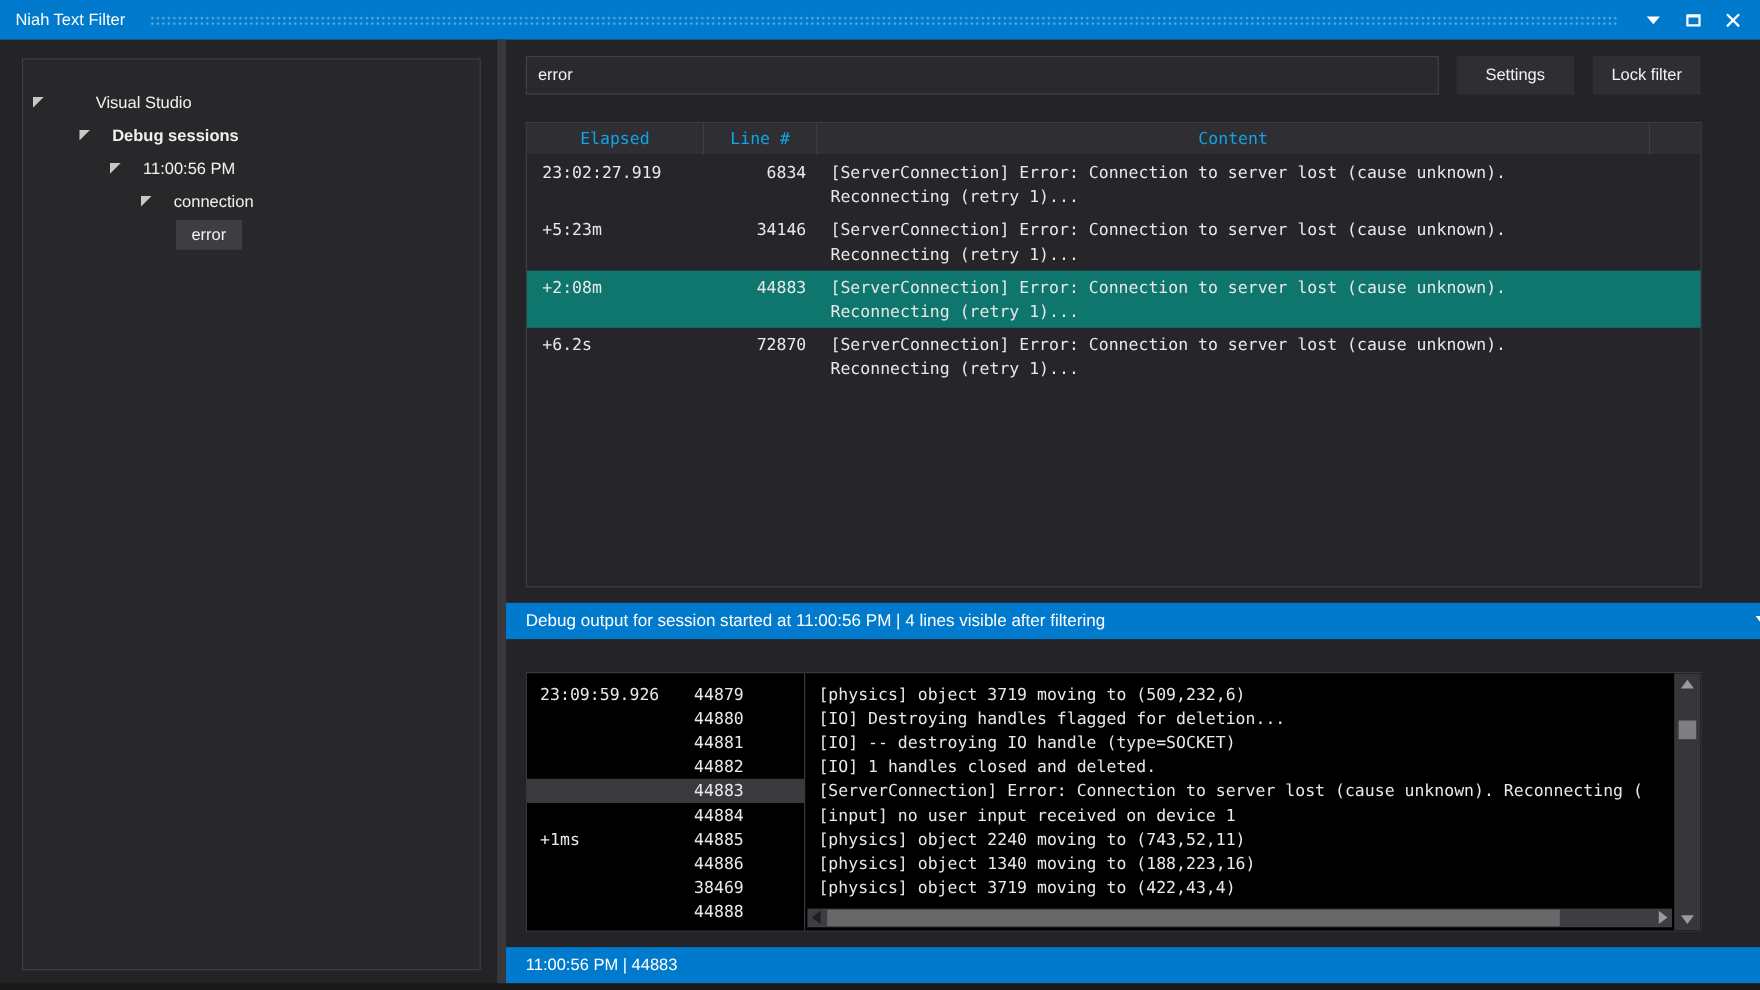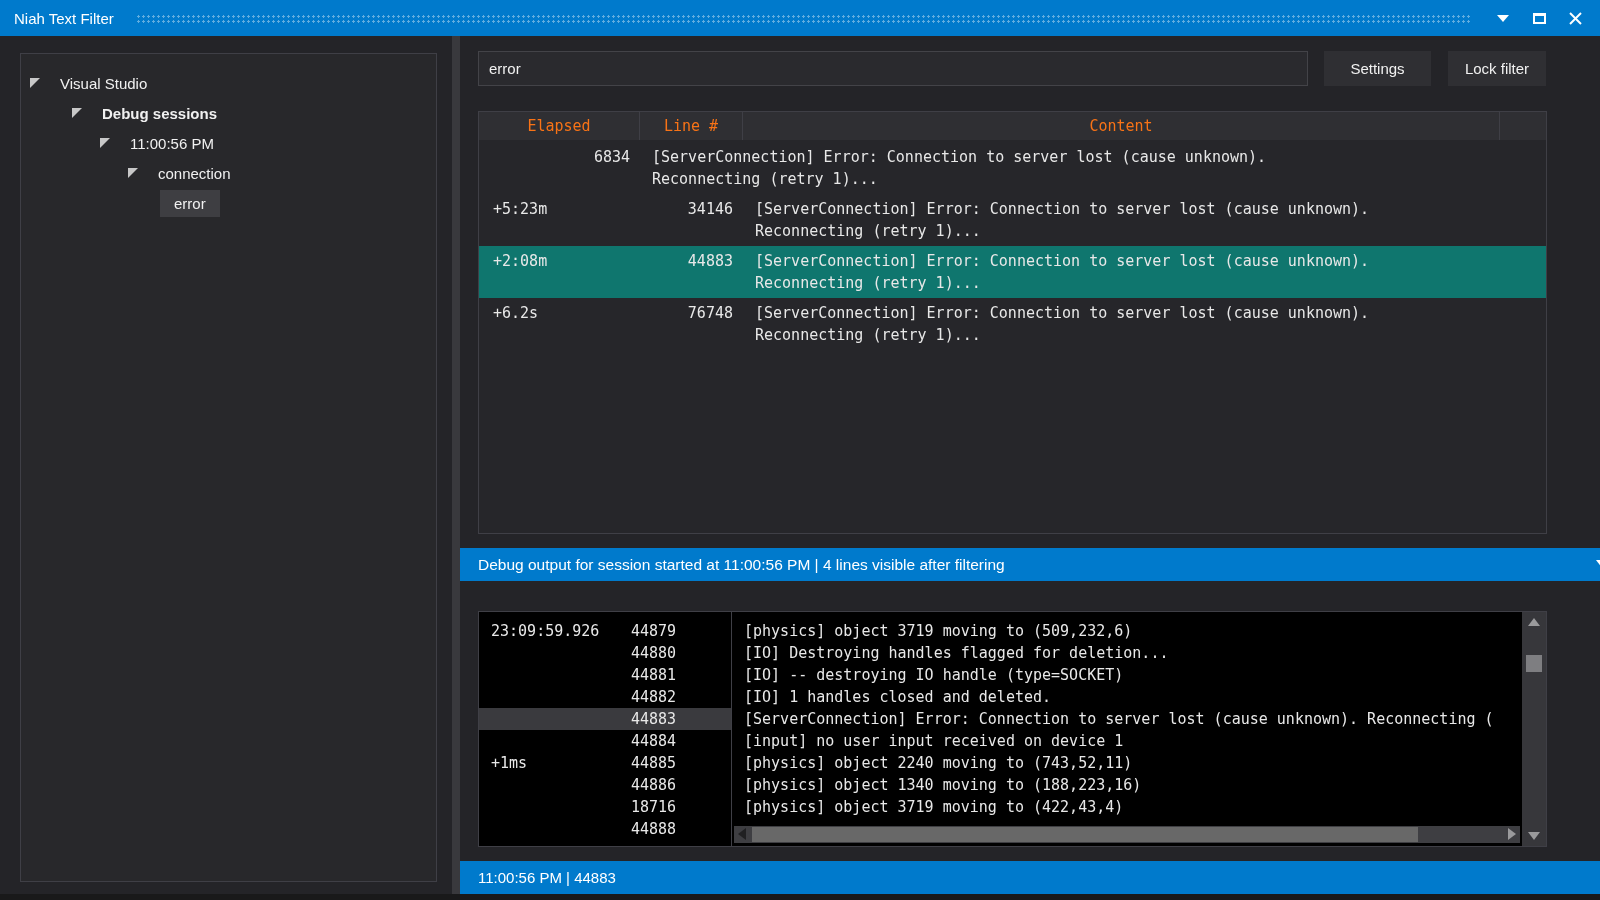--- a/index.html
+++ b/index.html
@@ -26,21 +26,21 @@
   .xicon{stroke:#fff;stroke-width:2;}
   
   #splitter{position:absolute;left:452px;top:36px;width:8px;height:858px;background:#39393D;}
   #bottom-strip{position:absolute;left:0;top:894px;width:1600px;height:6px;background:#19191A;}
   
   #tree-panel{
     position:absolute;left:20px;top:53px;width:417px;height:829px;
     background:#28282B;border:1px solid #3F3F46;box-sizing:border-box;
   }
   .tree-row{height:30px;display:flex;align-items:center;color:#F1F1F1;font-size:15px;white-space:nowrap;}
-  .tree-row:first-child{margin-top:14px;}
+  .tree-row:first-child{margin-top:24px;gap:27px;}
   .expander{width:10px;height:10px;background:#C8C8C8;clip-path:polygon(0 0,100% 0,0 100%);flex:none;margin-right:20px;}
   .tree-label.bold{font-weight:bold;}
   .tree-label.sel-box{background:#3E3E42;padding:5px 14px;}
   
   #right{position:absolute;left:452px;top:36px;width:1148px;height:858px;}
   #filter-input{
     position:absolute;left:26px;top:15px;width:830px;height:35px;box-sizing:border-box;
     background:#2A2A2E;border:1px solid #434348;color:#F1F1F1;
     font-size:15px;font-family:"Liberation Sans",sans-serif;padding:0 10px;outline:none;
   }
@@ -51,21 +51,21 @@
   #settings-btn{left:872px;width:107px;}
   #lock-btn{left:996px;width:98px;}
   
   #results{
     position:absolute;left:26px;top:75px;width:1069px;height:423px;box-sizing:border-box;
     background:#26262A;border:1px solid #3F3F46;
     font-family:"DejaVu Sans Mono",monospace;font-size:15px;color:#E8E8E8;
   }
   .rt-header{display:grid;grid-template-columns:161px 103px 757px 46px;height:28px;background:#2F2F33;}
   .rt-header .hcell{
-    display:flex;align-items:center;justify-content:center;color:#f97316;
+    display:flex;align-items:center;justify-content:center;color:#0ea5e9;
     border-right:1px solid #3F3F46;box-sizing:border-box;height:28px;
   }
   .rt-header .hcell:last-child{border-right:none;}
   #rt-body{padding-top:2px;}
   .rt-row{display:grid;grid-template-columns:161px 103px 805px;padding:4px 0;line-height:22px;}
   .rt-row.selected{background:#0f766e;}
   .rt-elapsed{padding-left:14px;}
   .rt-line{text-align:right;padding-right:10px;}
   .rt-content{padding-left:12px;white-space:pre;}
   
@@ -166,36 +166,37 @@
 
   <div id="results">
     <div class="rt-header">
       <div class="hcell">Elapsed</div>
       <div class="hcell">Line #</div>
       <div class="hcell">Content</div>
       <div class="hcell"></div>
     </div>
     <div id="rt-body">
         <div class="rt-row">
+          <div class="rt-elapsed">23:02:27.919</div>
           <div class="rt-line">6834</div>
           <div class="rt-content"><div>[ServerConnection] Error: Connection to server lost (cause unknown).</div><div>Reconnecting (retry 1)...</div></div>
         </div>
         <div class="rt-row">
           <div class="rt-elapsed">+5:23m</div>
           <div class="rt-line">34146</div>
           <div class="rt-content"><div>[ServerConnection] Error: Connection to server lost (cause unknown).</div><div>Reconnecting (retry 1)...</div></div>
         </div>
         <div class="rt-row selected">
           <div class="rt-elapsed">+2:08m</div>
           <div class="rt-line">44883</div>
           <div class="rt-content"><div>[ServerConnection] Error: Connection to server lost (cause unknown).</div><div>Reconnecting (retry 1)...</div></div>
         </div>
         <div class="rt-row">
           <div class="rt-elapsed">+6.2s</div>
-          <div class="rt-line">76748</div>
+          <div class="rt-line">72870</div>
           <div class="rt-content"><div>[ServerConnection] Error: Connection to server lost (cause unknown).</div><div>Reconnecting (retry 1)...</div></div>
         </div>
       </div>
   </div>
 
   <div id="session-bar">
     <span class="txt">Debug output for session started at 11:00:56 PM  |  4 lines visible after filtering</span>
     <span class="chev-big"></span>
   </div>
 
@@ -253,21 +254,21 @@
         <div class="out-row">
           <div class="out-gutter">
             <span class="out-ts"></span>
             <span class="out-line">44886</span>
           </div>
           <span class="out-content">[physics] object 1340 moving to (188,223,16)</span>
         </div>
         <div class="out-row">
           <div class="out-gutter">
             <span class="out-ts"></span>
-            <span class="out-line">18716</span>
+            <span class="out-line">38469</span>
           </div>
           <span class="out-content">[physics] object 3719 moving to (422,43,4)</span>
         </div>
         <div class="out-row">
           <div class="out-gutter">
             <span class="out-ts"></span>
             <span class="out-line">44888</span>
           </div>
           <span class="out-content"></span>
         </div>

